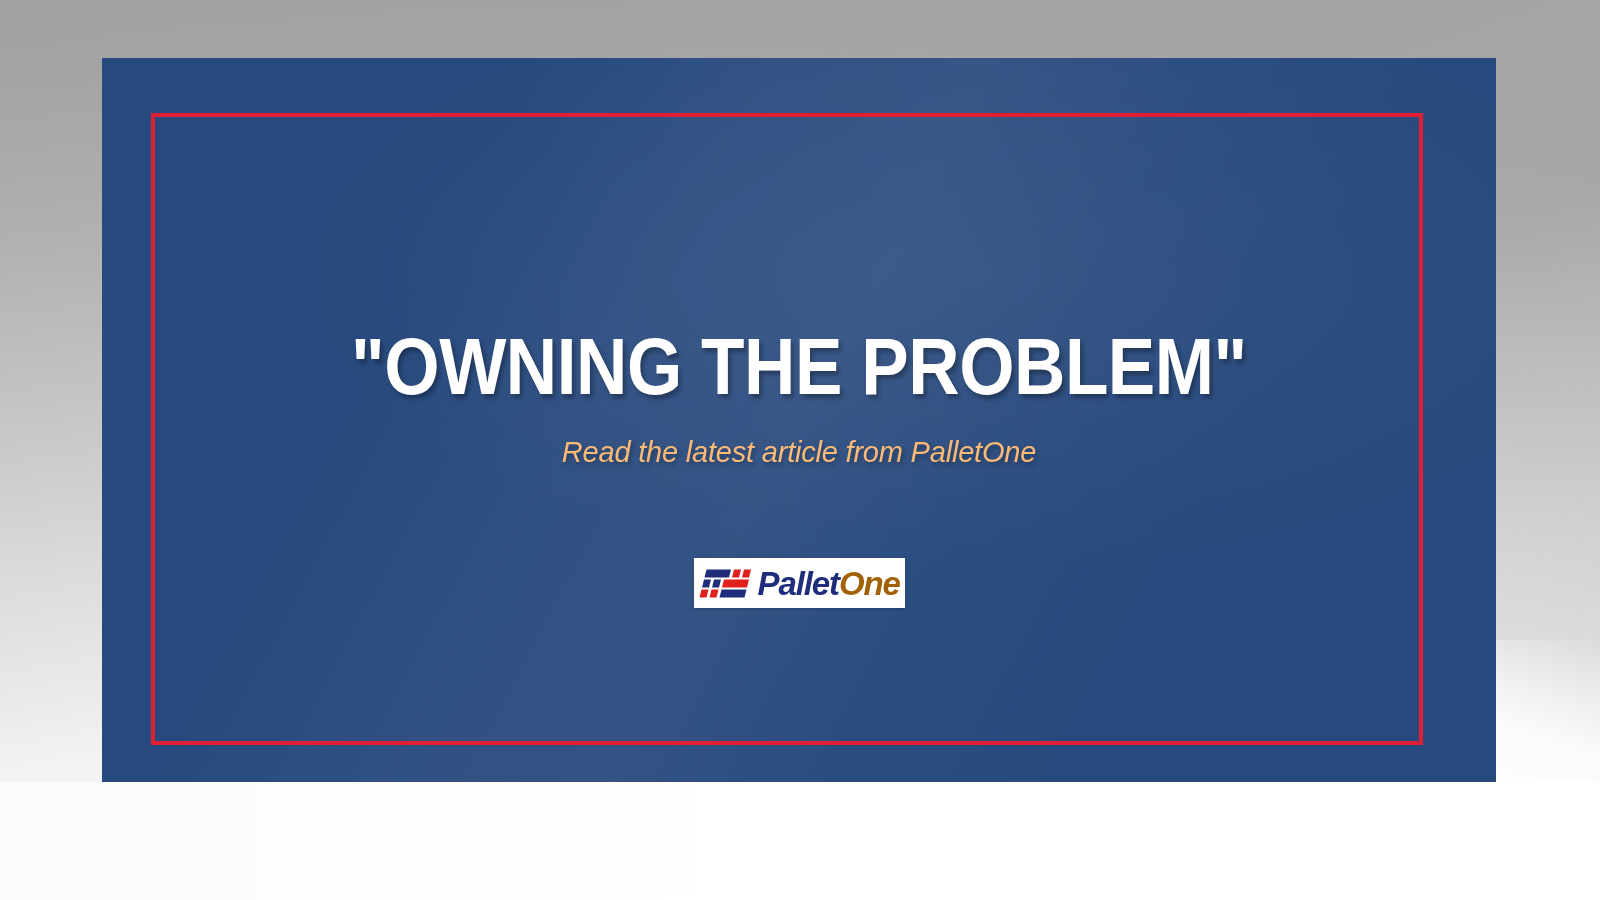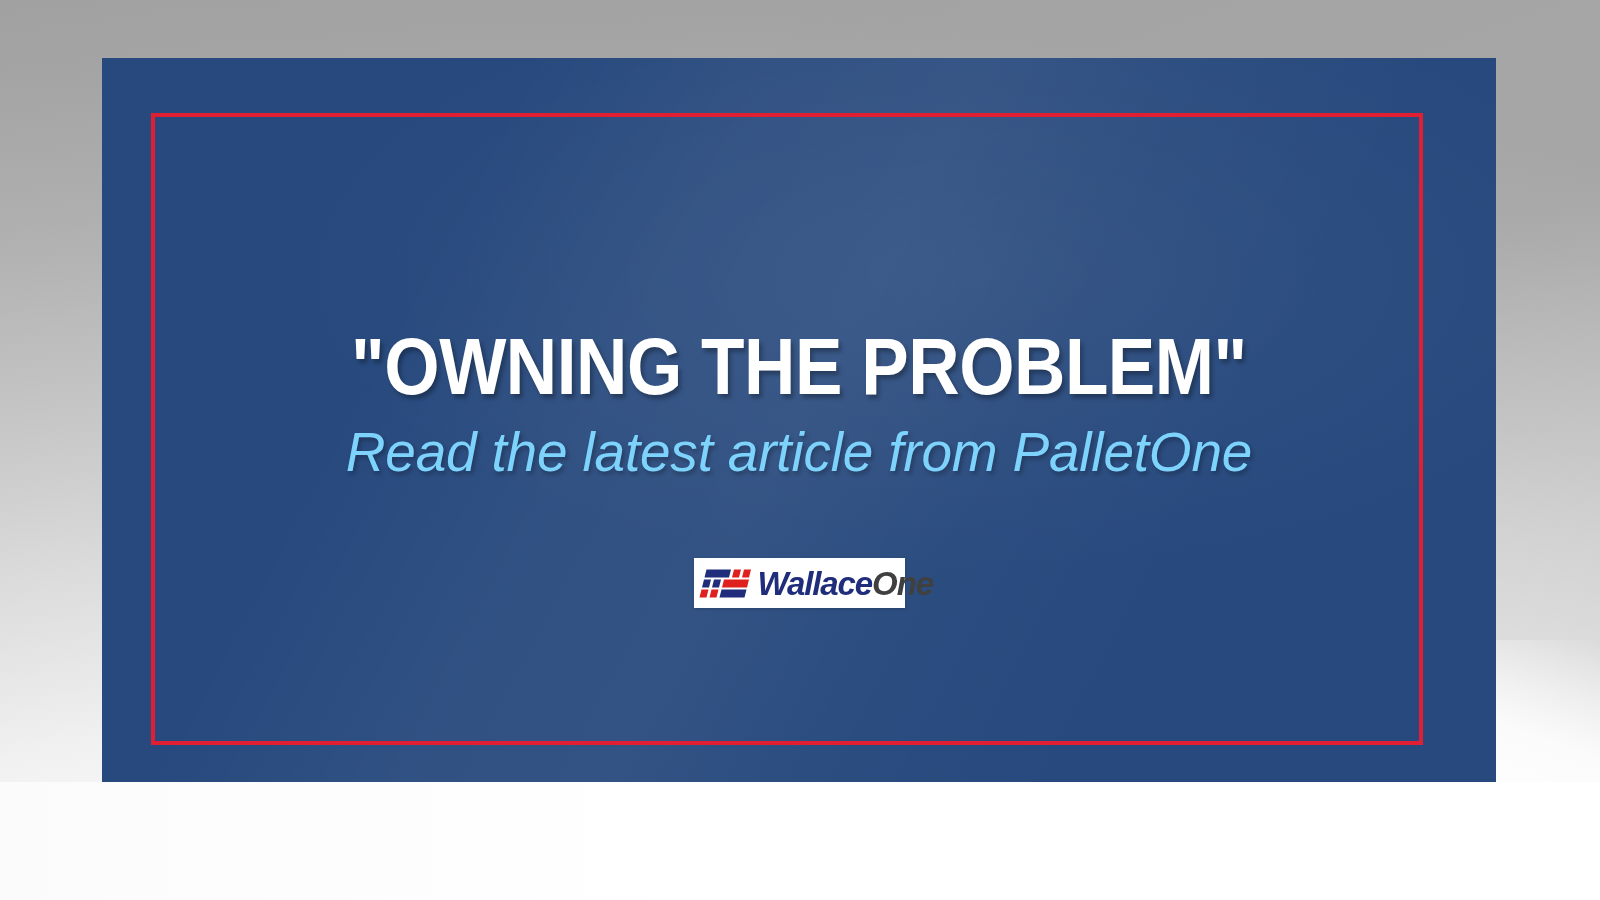--- a/index.html
+++ b/index.html
@@ -145,25 +145,25 @@
     text-shadow: 3px 4px 5px rgba(0,0,0,0.30);
     white-space: nowrap;
   }
 
   .subtitle {
     margin: 0;
     padding: 0;
     width: 100%;
     text-align: center;
     margin-top: 16px;
-    color: #7dd3fc;
+    color: #fdba74;
     font-family: "Liberation Sans", sans-serif;
     font-style: italic;
     font-weight: normal;
-    font-size: 55px;
+    font-size: 29px;
     line-height: 52px;
     letter-spacing: -0.2px;
     text-shadow: 2px 3px 4px rgba(0,0,0,0.28);
   }
 
   .subtitle-line {
     display: block;
   }
 
   
@@ -190,21 +190,21 @@
     font-weight: bold;
     font-style: italic;
     font-size: 33px;
     line-height: 33px;
     letter-spacing: -1.1px;
     margin-left: 1px;
     white-space: nowrap;
   }
 
   .logo-word .wm-pallet { color: #1F2D7B; }
-  .logo-word .wm-one    { color: #404040; }
+  .logo-word .wm-one    { color: #a16207; }
 </style>
 </head>
 <body>
 
 <div id="slide-root">
 
   <div class="bg-gradient"></div>
   <div class="bg-gradient-2"></div>
   <div class="bg-white-corner"></div>
   <div class="bg-white-right"></div>
@@ -237,20 +237,20 @@
             <polygon points="15,16.5 22,16.5 20,24.5 13,24.5" fill="#1F2D7B"></polygon>
             <polygon points="25,16.5 50,16.5 48,24.5 23,24.5" fill="#E0201F"></polygon>
 
             <polygon points="2.5,26.5 9.5,26.5 7.5,34.5 0.5,34.5" fill="#E0201F"></polygon>
             <polygon points="12.5,26.5 19.5,26.5 17.5,34.5 10.5,34.5" fill="#E0201F"></polygon>
             <polygon points="22.5,26.5 47.5,26.5 45.5,34.5 20.5,34.5" fill="#1F2D7B"></polygon>
           </g>
         </svg>
 
         <div class="logo-word">
-          <span class="wm-pallet">Wallace</span><span class="wm-one">One</span>
+          <span class="wm-pallet">Pallet</span><span class="wm-one">One</span>
         </div>
 
       </div>
 
     </div>
   </div>
 </div>
 
 </body></html>

